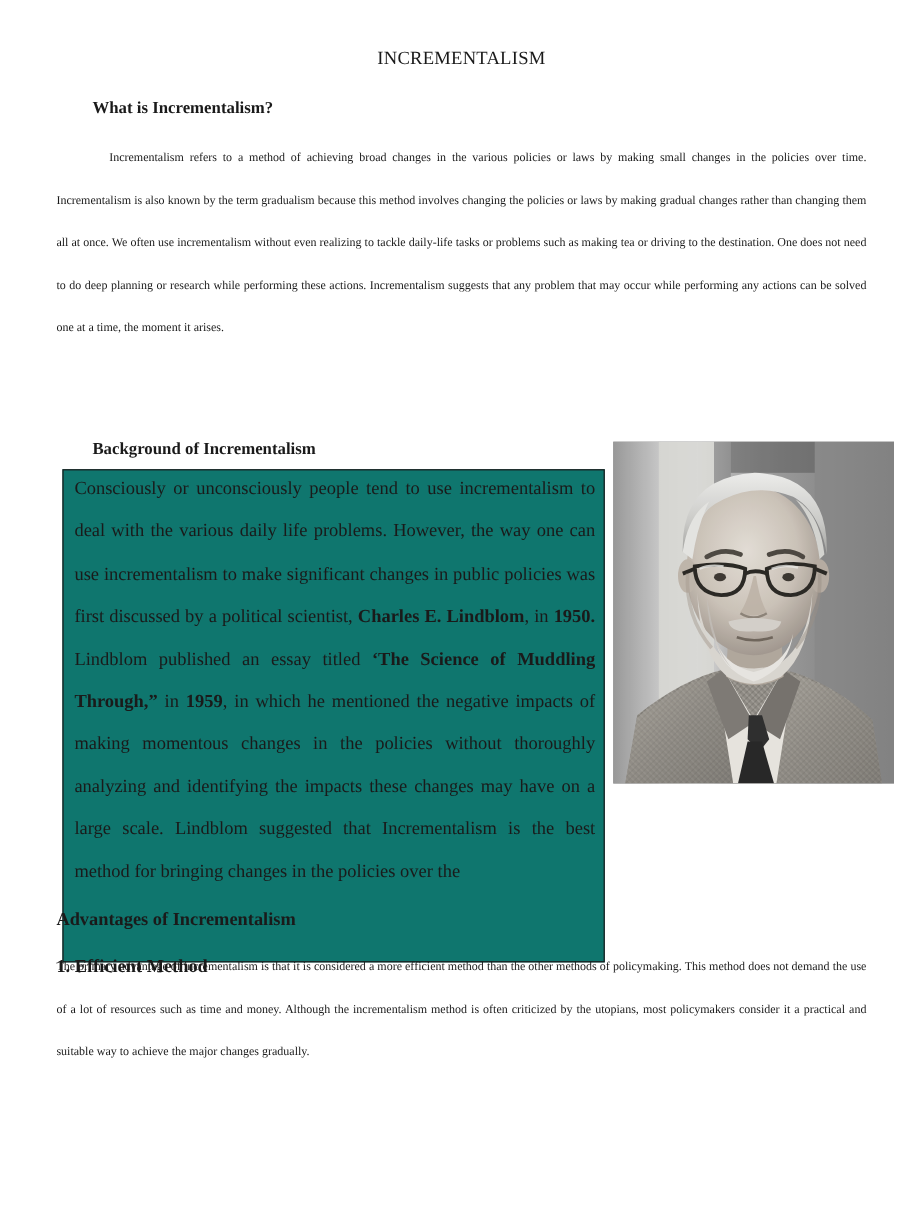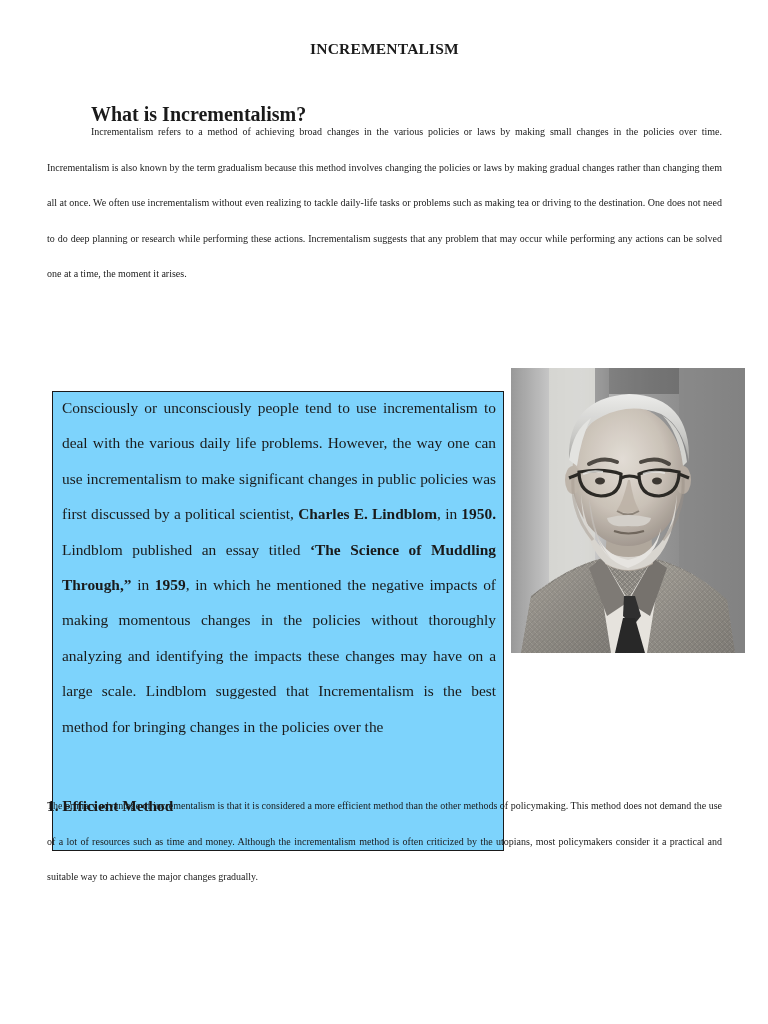--- a/index.html
+++ b/index.html
@@ -24,32 +24,31 @@
     background: #ffffff;
   }
 
   
   .doc-title {
     position: absolute;
     left: 47px;
     top: 40px;
     width: 675px;
     text-align: center;
-    font-weight: bold;
+    font-weight: normal;
     font-size: 15.5px;
     letter-spacing: 0.2px;
   }
 
   
   .heading-indent {
     position: absolute;
-    left: 91px;
+    left: 77px;
     font-weight: bold;
-    font-size: 20px;
-    margin-top: 20px;
+    font-size: 14px;
   }
   #h-what { top: 83px; }
   #h-background { top: 367px; }
 
   .heading-flush {
     position: absolute;
     left: 47px;
     font-weight: bold;
     font-size: 15.3px;
   }
@@ -71,25 +70,25 @@
   #p-efficient { top: 788px; }
 
   .indent-first { text-indent: 44px; }
 
   
   .quote-box {
     position: absolute;
     left: 52px;
     top: 391px;
     width: 452px;
-    height: 460px;
+    height: 411px;
     border: 1.4px solid #1a1a1a;
     box-sizing: border-box;
     overflow: hidden;
-    background: #7dd3fc;
+    background: #0f766e;
   }
   .quote-box-inner {
     position: absolute;
     left: 9px;
     top: -2px;
     width: 434px;
     text-align: justify;
     text-justify: inter-word;
     font-size: 15.4px;
     line-height: 35.4px;
@@ -112,20 +111,21 @@
 <body>
 
 <div class="page">
 
   <div class="doc-title">INCREMENTALISM</div>
 
   <div class="heading-indent" id="h-what">What is Incrementalism?</div>
 
   <div class="body-para indent-first" id="p-intro">Incrementalism refers to a method of achieving broad changes in the various policies or laws by making small changes in the policies over time. Incrementalism is also known by the term gradualism because this method involves changing the policies or laws by making gradual changes rather than changing them all at once. We often use incrementalism without even realizing to tackle daily-life tasks or problems such as making tea or driving to the destination. One does not need to do deep planning or research while performing these actions. Incrementalism suggests that any problem that may occur while performing any actions can be solved one at a time, the moment it arises.</div>
 
+  <div class="heading-indent" id="h-background">Background of Incrementalism</div>
 
   <div class="quote-box">
     <div class="quote-box-inner" id="box-text"><span>Consciously or unconsciously people tend to use incrementalism to deal with the various daily life problems. However, the way one can use incrementalism to make significant changes in public policies was first discussed by a political scientist, </span><b>Charles E. Lindblom</b><span>, in </span><b>1950.</b><span> Lindblom published an essay titled </span><b>‘The Science of Muddling Through,”</b><span> in </span><b>1959</b><span>, in which he mentioned the negative impacts of making momentous changes in the policies without thoroughly analyzing and identifying the impacts these changes may have on a large scale. Lindblom suggested that Incrementalism is the best method for bringing changes in the policies over the</span></div>
   </div>
 
   <div class="photo">
     <svg viewBox="0 0 234 285" xmlns="http://www.w3.org/2000/svg" aria-hidden="true">
       <defs>
         <linearGradient id="bgwall" x1="0" y1="0" x2="1" y2="0">
           <stop offset="0%" stop-color="#9a9a9a"></stop>
@@ -214,18 +214,19 @@
       <path d="M84 160 Q88 190 117 200 Q146 190 150 160 Q144 186 117 192 Q90 186 84 160 Z" fill="#eceae6"></path>
       <path d="M78 130 Q80 172 100 190 Q86 176 80 140 Z" fill="#c9c5bf" opacity="0.7"></path>
 
       <path d="M62 110 Q60 146 82 172" stroke="#a79d92" stroke-width="3" fill="none" opacity="0.5"></path>
       <path d="M172 110 Q174 146 152 172" stroke="#9a9085" stroke-width="3" fill="none" opacity="0.5"></path>
 
       <rect width="234" height="285" fill="#808080" opacity="0.06"></rect>
     </svg>
   </div>
 
+  <div class="heading-flush" id="h-advantages">Advantages of Incrementalism</div>
 
   <div class="heading-flush" id="h-efficient">1. Efficient Method</div>
 
   <div class="body-para" id="p-efficient">The primary advantage of incrementalism is that it is considered a more efficient method than the other methods of policymaking. This method does not demand the use of a lot of resources such as time and money. Although the incrementalism method is often criticized by the utopians, most policymakers consider it a practical and suitable way to achieve the major changes gradually.</div>
 
 </div>
 
 </body></html>

